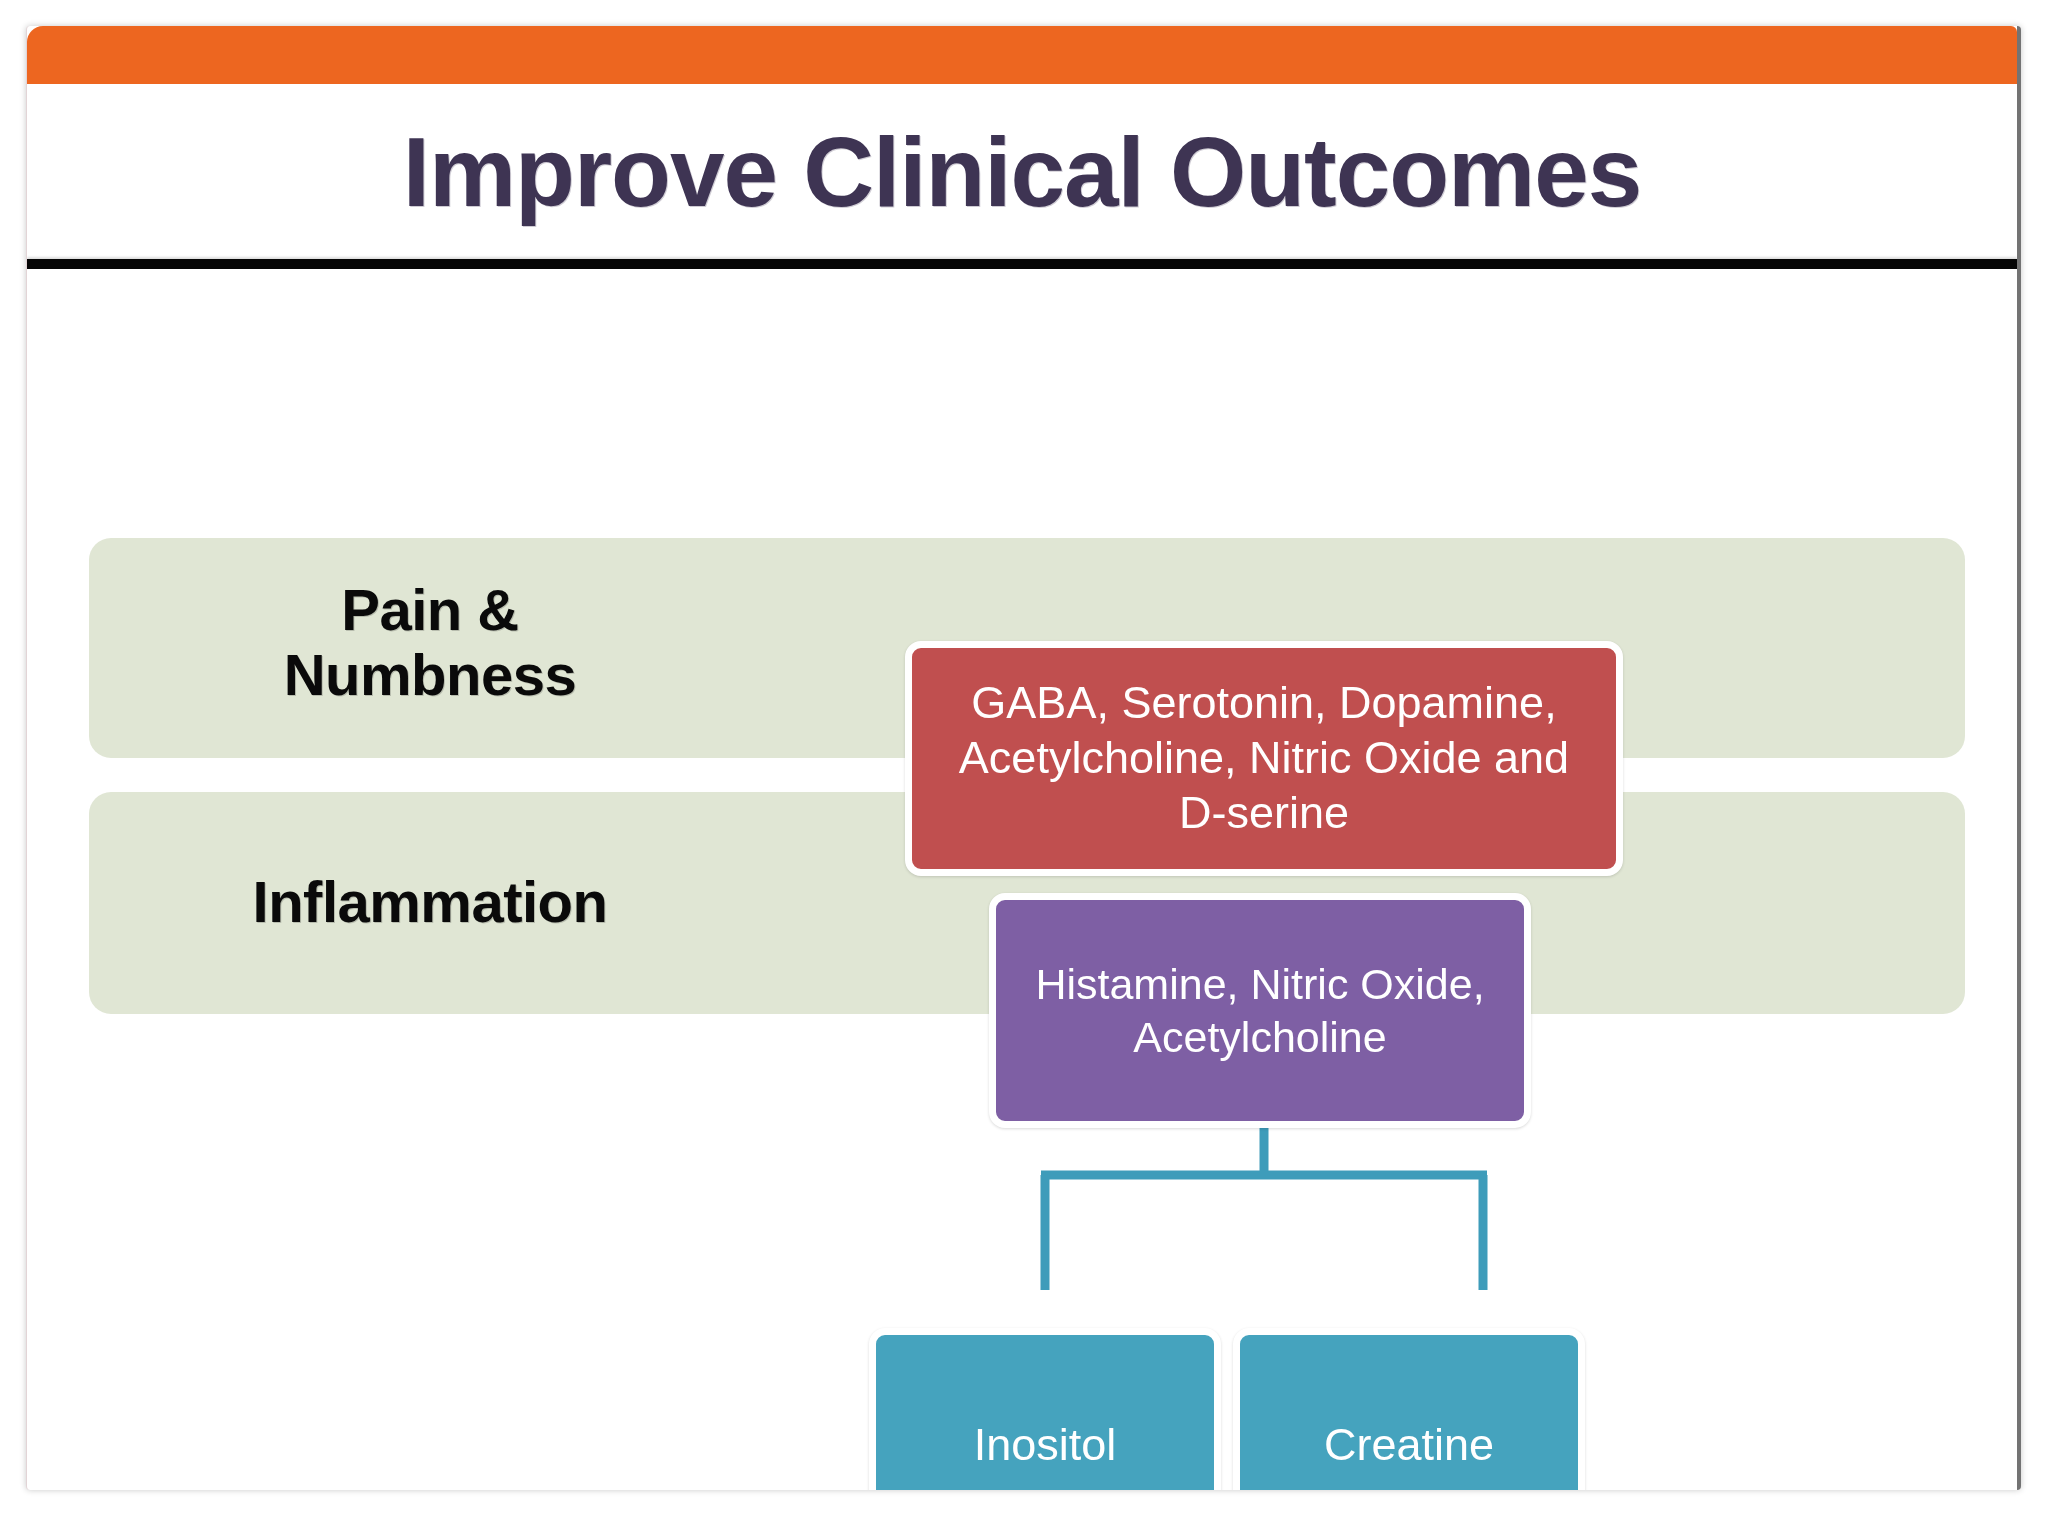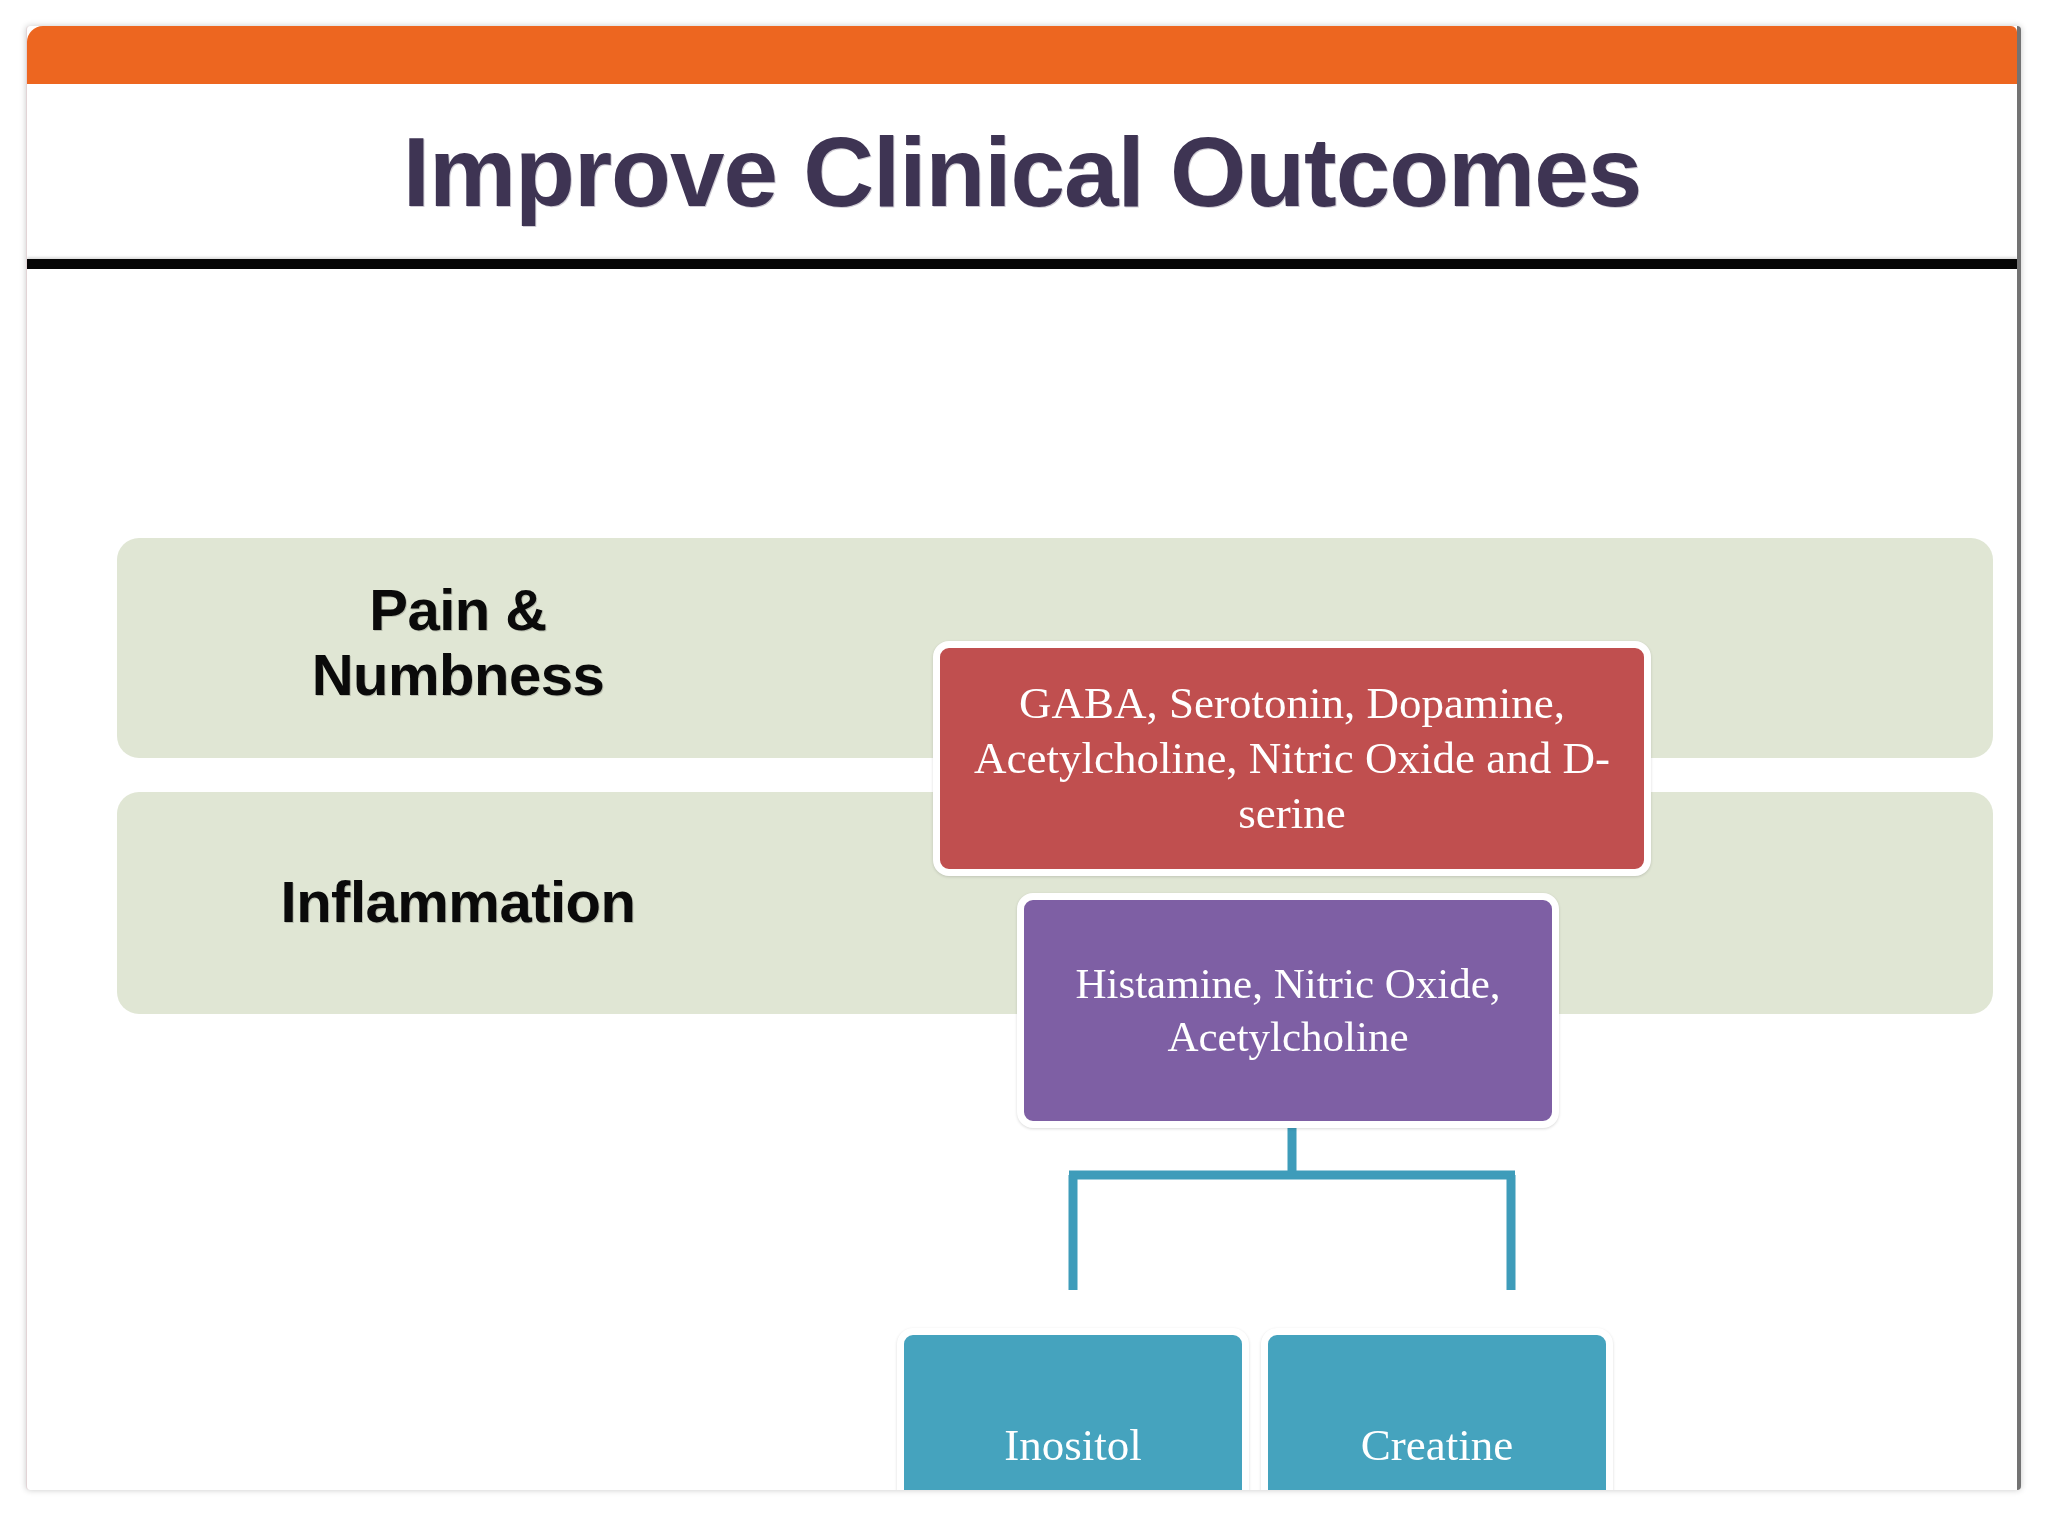--- a/index.html
+++ b/index.html
@@ -95,21 +95,21 @@
   }
 
   
   .fbox{
     position:absolute;
     box-sizing:border-box;
     border:7px solid #FFFFFF;
     border-radius:16px;
     display:flex; align-items:center; justify-content:center;
     color:#FFFFFF;
-    font-family:Liberation Serif, serif;
+    font-family:Liberation Sans, sans-serif;
     text-align:center;
     line-height:1.22;
     box-shadow:0 1px 3px rgba(0,0,0,.15);
   }
   #box-neurotransmitters{
     left:878px; top:343px;
     width:718px; height:235px;
     background:#C04F4F;
     font-size:45px;
     padding:0 18px;
@@ -169,21 +169,21 @@
 <div class="slide">
 
   <div class="orange-bar"></div>
 
   <div class="title-zone">
     <div class="title">Improve Clinical Outcomes</div>
   </div>
 
   <div class="title-rule"></div>
 
-  <div style="position:absolute;left:0;top:272px;width:1581px;height:1000px;margin-left:28px;">
+  <div style="position:absolute;left:0;top:272px;width:1581px;height:1000px;">
 
     <svg class="connectors" viewBox="0 0 1990 1000" width="1990" height="1000">
 
       <line x1="1237" y1="306" x2="1237" y2="323" stroke="#7E5FA4" stroke-width="9"></line>
 
       <line x1="1237" y1="558" x2="1237" y2="645" stroke="#3E9CBA" stroke-width="9"></line>
 
       <line x1="1014" y1="645" x2="1460" y2="645" stroke="#3E9CBA" stroke-width="9"></line>
 
       <line x1="1018" y1="645" x2="1018" y2="760" stroke="#3E9CBA" stroke-width="9"></line>

